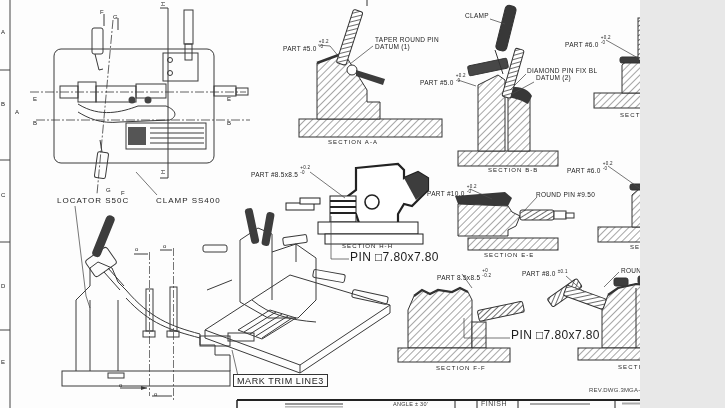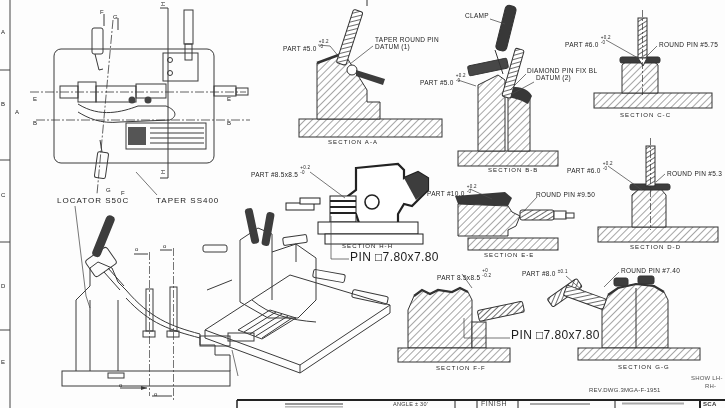--- a/index.html
+++ b/index.html
@@ -1,16 +1,16 @@
 <!DOCTYPE html>
 <html><head>
 <meta charset="utf-8">
 <style>
   html,body{margin:0;padding:0;background:#e8e8e8;}
-  #sheet{position:relative;width:725px;height:408px;background:#fdfdfd;overflow:hidden;
+  #sheet{position:relative;width:640px;height:408px;background:#fdfdfd;overflow:hidden;
          font-family:"Liberation Sans",sans-serif;color:#1a1a1a;}
   #art{position:absolute;left:0;top:0;}
   .lbl{position:absolute;font-size:6.5px;line-height:1.15;letter-spacing:.3px;white-space:nowrap;color:#1c1c1c;}
   .sec{font-size:6px;letter-spacing:1.1px;color:#222;}
   .big{font-size:12px;letter-spacing:.4px;}
   .tiny{font-size:6px;color:#555;letter-spacing:.2px;}
   .tol{display:inline-block;vertical-align:3px;margin-left:2px;font-size:4.5px;line-height:1;}
   .tol i{display:block;font-style:normal;}
   .boxed{border:1px solid #333;padding:1px 3px 0 3px;font-size:9px;letter-spacing:.6px;background:#fdfdfd;}
   .mark{position:absolute;font-size:6px;color:#222;letter-spacing:0;}
@@ -265,23 +265,24 @@
       <line x1="615" y1="400" x2="615" y2="408"></line>
       <line x1="700" y1="400" x2="700" y2="408" stroke-width="2"></line>
       <rect x="285" y="403" width="58" height="2" fill="#999" stroke="none"></rect>
       <rect x="285" y="406.5" width="58" height=".8" fill="#777" stroke="none"></rect>
       <rect x="530" y="403" width="60" height="2" fill="#aaa" stroke="none"></rect>
       <rect x="622" y="402.5" width="62" height="2" fill="#aaa" stroke="none"></rect>
     </g>
   </svg>
 
   <div class="lbl" style="left:57px;top:196px;font-size:8px;letter-spacing:1px">LOCATOR S50C</div>
-  <div class="lbl" style="left:156px;top:196px;font-size:8px;letter-spacing:1px">TAPER SS400</div>
+  <div class="lbl" style="left:156px;top:196px;font-size:8px;letter-spacing:1px">CLAMP SS400</div>
   <div class="lbl" style="left:465px;top:12px">CLAMP</div>
 
+  <div class="lbl boxed" style="left:233px;top:374px">MARK TRIM LINE3</div>
 
   <div class="lbl" style="left:283px;top:40px">
     <span>PART #5.0</span><span class="tol"><i>+0.2</i><i>-0</i></span>
   </div>
   <div class="lbl" style="left:420px;top:74px">
     <span>PART #5.0</span><span class="tol"><i>+0.2</i><i>-0</i></span>
   </div>
   <div class="lbl" style="left:565px;top:36px">
     <span>PART #6.0</span><span class="tol"><i>+0.2</i><i>-0</i></span>
   </div>

